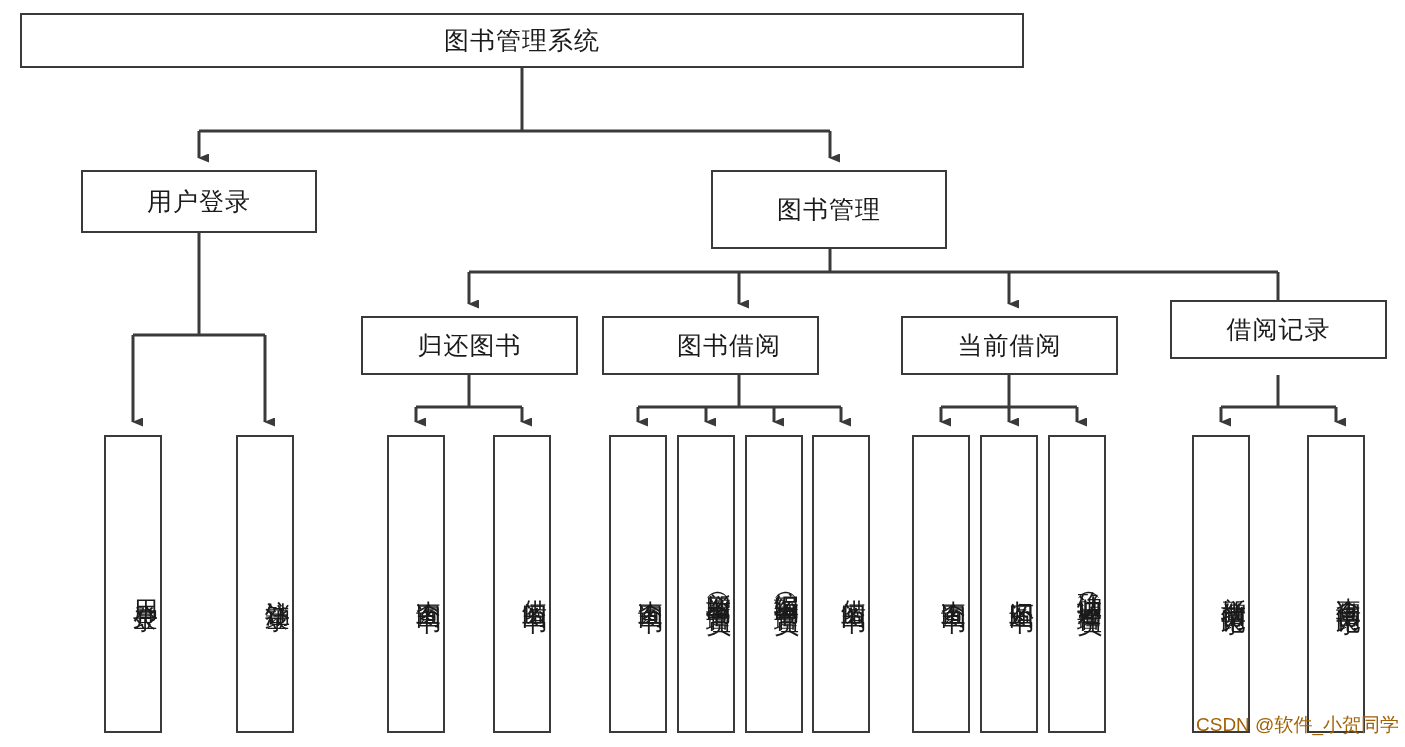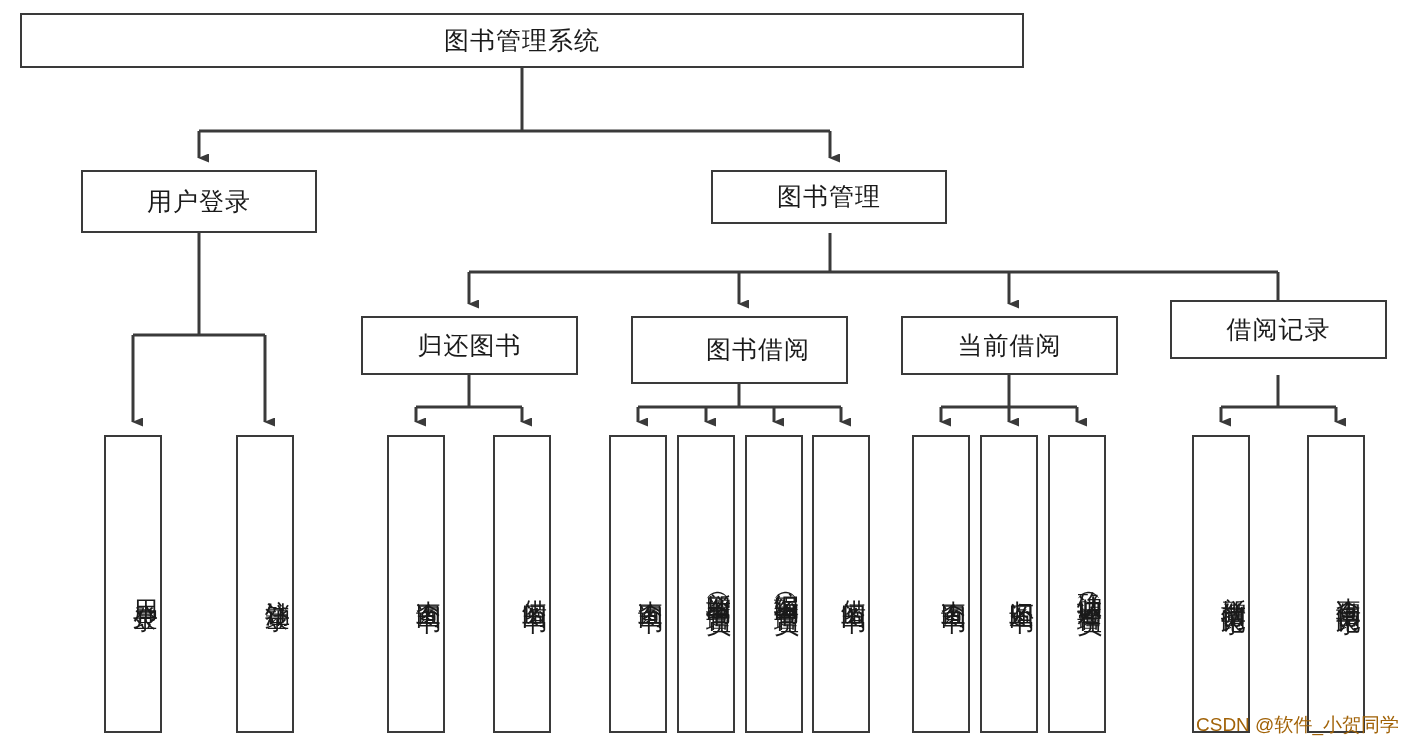--- a/index.html
+++ b/index.html
@@ -120,24 +120,24 @@
       <line x1="1278" y1="375" x2="1278" y2="407"></line>
       <line x1="1221" y1="407" x2="1336" y2="407"></line>
       <line x1="1221" y1="407" x2="1221" y2="422" marker-end="url(#arrowhead)"></line>
       <line x1="1336" y1="407" x2="1336" y2="422" marker-end="url(#arrowhead)"></line>
     </g>
   </svg>
 
   <div class="node node-h" style="left:20px; top:13px; width:1004px; height:55px;">图书管理系统</div>
 
   <div class="node node-h" style="left:81px; top:170px; width:236px; height:63px;">用户登录</div>
-  <div class="node node-h" style="left:711px; top:170px; width:236px; height:54px;text-align:right;">图书管理</div>
+  <div class="node node-h" style="left:711px; top:170px; width:236px; height:79px;text-align:right;">图书管理</div>
 
   <div class="node node-h" style="left:361px; top:316px; width:217px; height:59px;">归还图书</div>
-  <div class="node node-h" style="left:631px; top:316px; width:217px; height:68px;padding-left:37px;">图书借阅</div>
+  <div class="node node-h" style="left:602px; top:316px; width:217px; height:59px;padding-left:37px;">图书借阅</div>
   <div class="node node-h" style="left:901px; top:316px; width:217px; height:59px;">当前借阅</div>
   <div class="node node-h" style="left:1170px; top:300px; width:217px; height:59px;">借阅记录</div>
 
   <div class="node node-v" style="left:104px; top:435px; width:58px; height:298px;">用户登录</div>
   <div class="node node-v" style="left:236px; top:435px; width:58px; height:298px;">注销登录</div>
 
   <div class="node node-v" style="left:387px; top:435px; width:58px; height:298px;">查询图书</div>
   <div class="node node-v" style="left:493px; top:435px; width:58px; height:298px;">借阅图书</div>
 
   <div class="node node-v" style="left:609px; top:435px; width:58px; height:298px;">查询图书</div>

